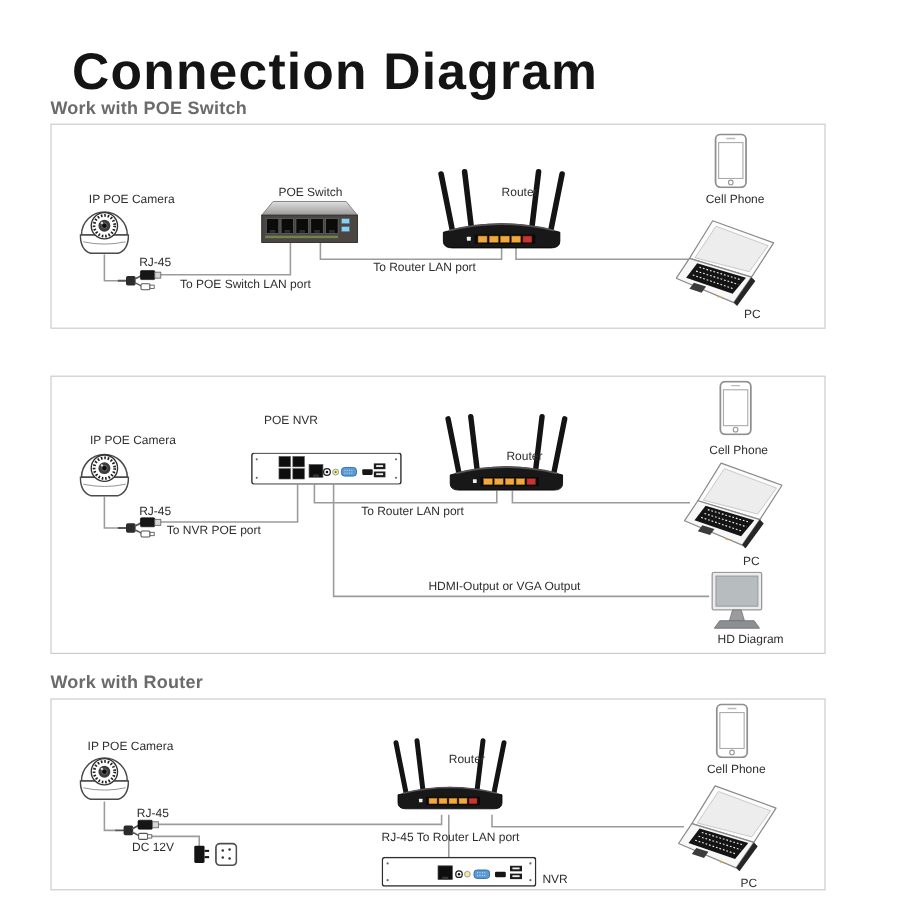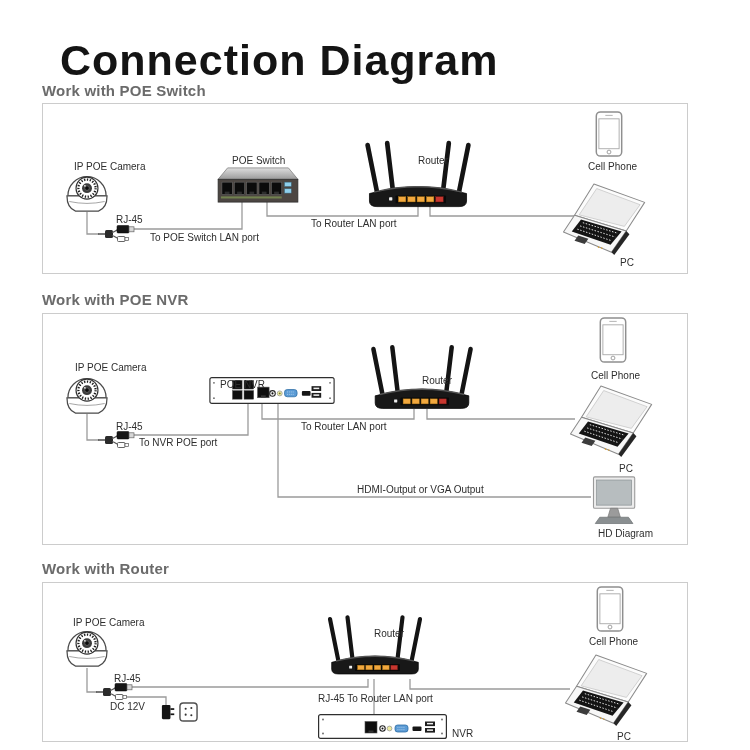--- a/index.html
+++ b/index.html
@@ -167,21 +167,20 @@
           <circle cx="33" cy="7.8" r="1.1" fill="#333"></circle>
         <circle cx="27" cy="14.8" r="1.1" fill="#333"></circle>
           <circle cx="33" cy="15.5" r="1.1" fill="#333"></circle>
       </symbol>
     </defs>
   </svg>
 
   <h1 class="title">Connection Diagram</h1>
 
   <div class="sec-h" style="left:42px;top:82px">Work with POE Switch</div>
-  <div class="sec-h" style="left:42px;top:291px">Work with POE NVR</div>
   <div class="sec-h" style="left:42px;top:560px">Work with Router</div>
 
   <div class="sbox" style="left:42px;top:103px;width:646px;height:171px"></div>
   <div class="sbox" style="left:42px;top:313px;width:646px;height:232px"></div>
   <div class="sbox" style="left:42px;top:582px;width:646px;height:160px"></div>
 
   <svg class="wires" width="750" height="750" viewBox="0 0 750 750">
     <g fill="none" stroke="#9b9b9b" stroke-width="1.3">
       <polyline points="87,212 87,234 99,234"></polyline>
       <polyline points="133,229 242,229 242,202"></polyline>
@@ -246,21 +245,21 @@
   <svg class="dev" style="left:570px;top:385px;width:84px;height:72px">
       <use href="#i-laptop"></use>
     </svg>
   <svg class="dev" style="left:591px;top:476px;width:48px;height:52px">
       <use href="#i-monitor"></use>
     </svg>
 
   <div class="lbl" style="left:75px;top:362px">IP POE Camera</div>
   <div class="lbl" style="left:116px;top:421px">RJ-45</div>
   <div class="lbl" style="left:139px;top:437px">To NVR POE port</div>
-  <div class="lbl" style="left:220px;top:379px">POE NVR</div>
+  <div class="lbl" style="left:220px;top:345px">POE NVR</div>
   <div class="lbl" style="left:301px;top:421px">To Router LAN port</div>
   <div class="lbl c" style="left:392px;top:375px;width:60px">Router</div>
   <div class="lbl c" style="left:586px;top:370px;width:54px">Cell Phone</div>
   <div class="lbl c" style="left:593px;top:463px;width:40px">PC</div>
   <div class="lbl" style="left:357px;top:484px">HDMI-Output or VGA Output</div>
   <div class="lbl c" style="left:577px;top:528px;width:76px">HD Diagram</div>
 
   <svg class="dev" style="left:66px;top:620px;width:42px;height:52px">
       <use href="#i-camera"></use>
     </svg>

